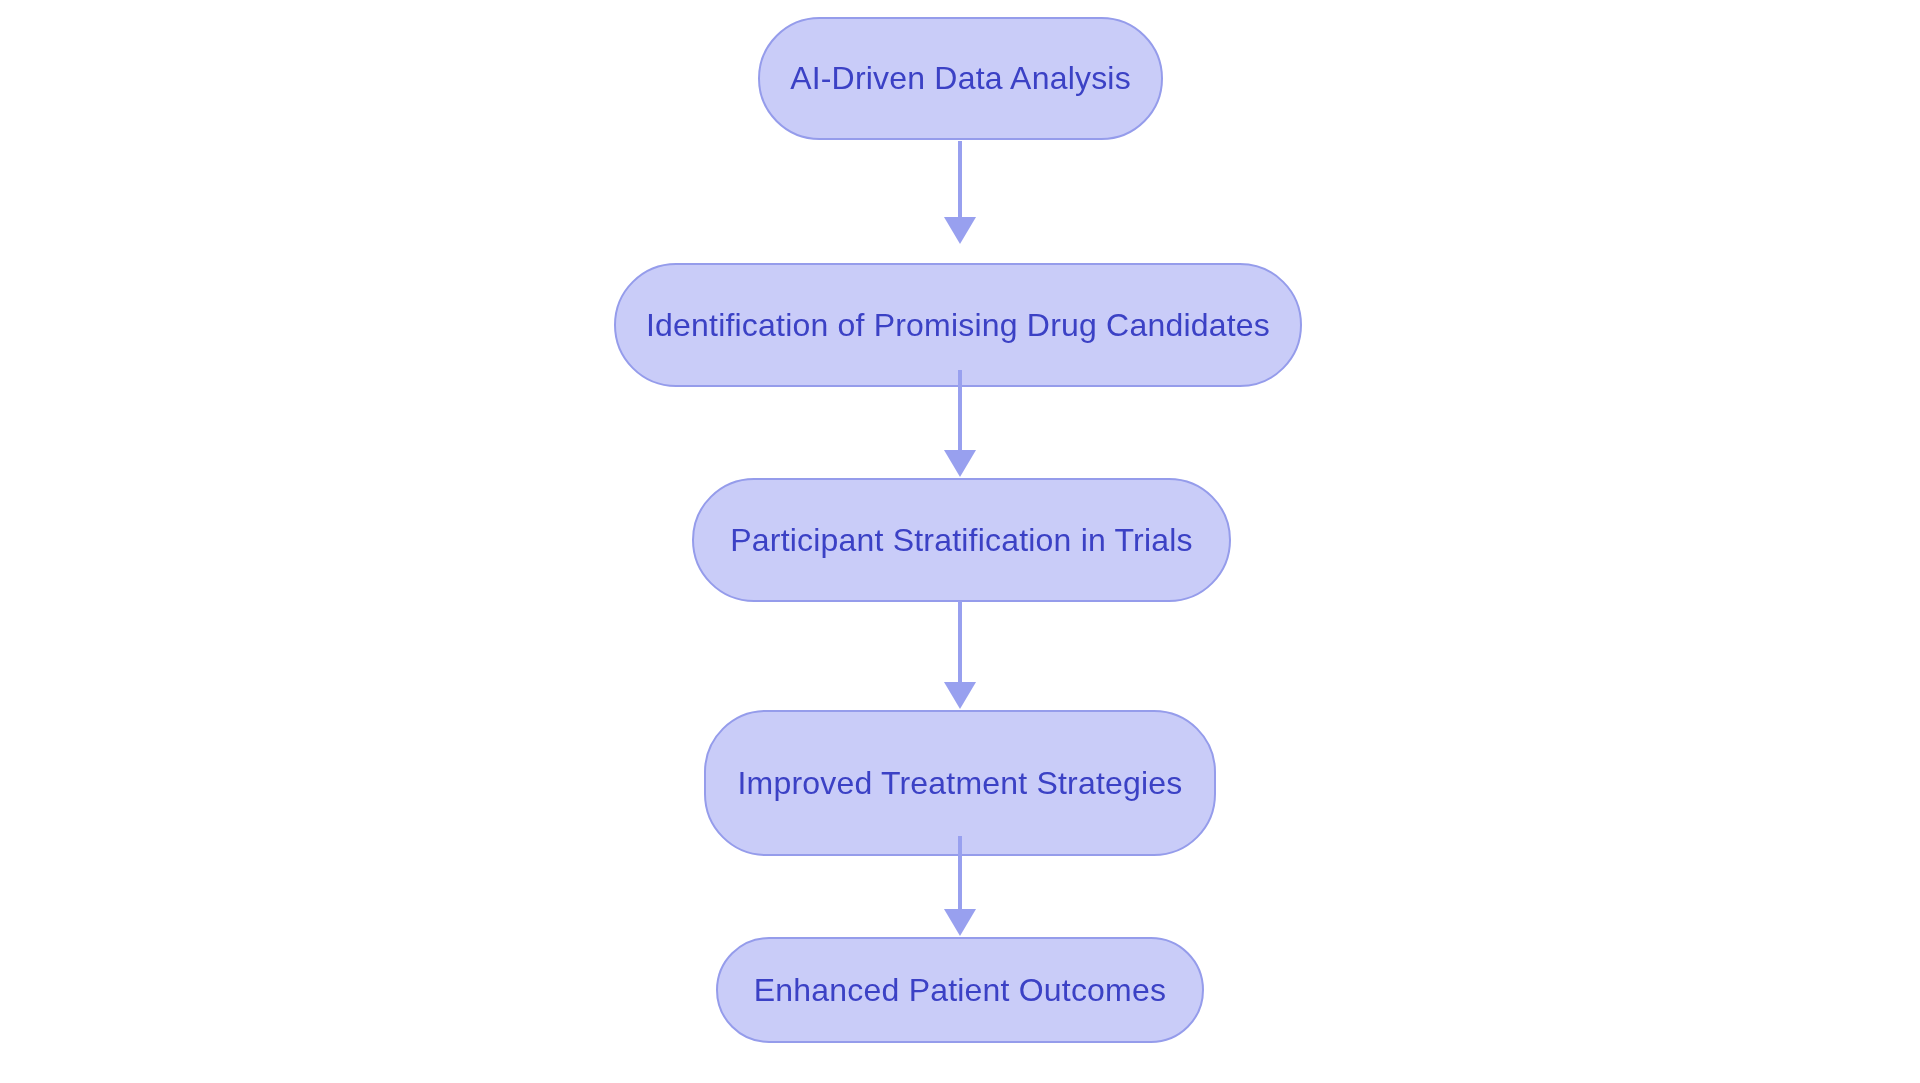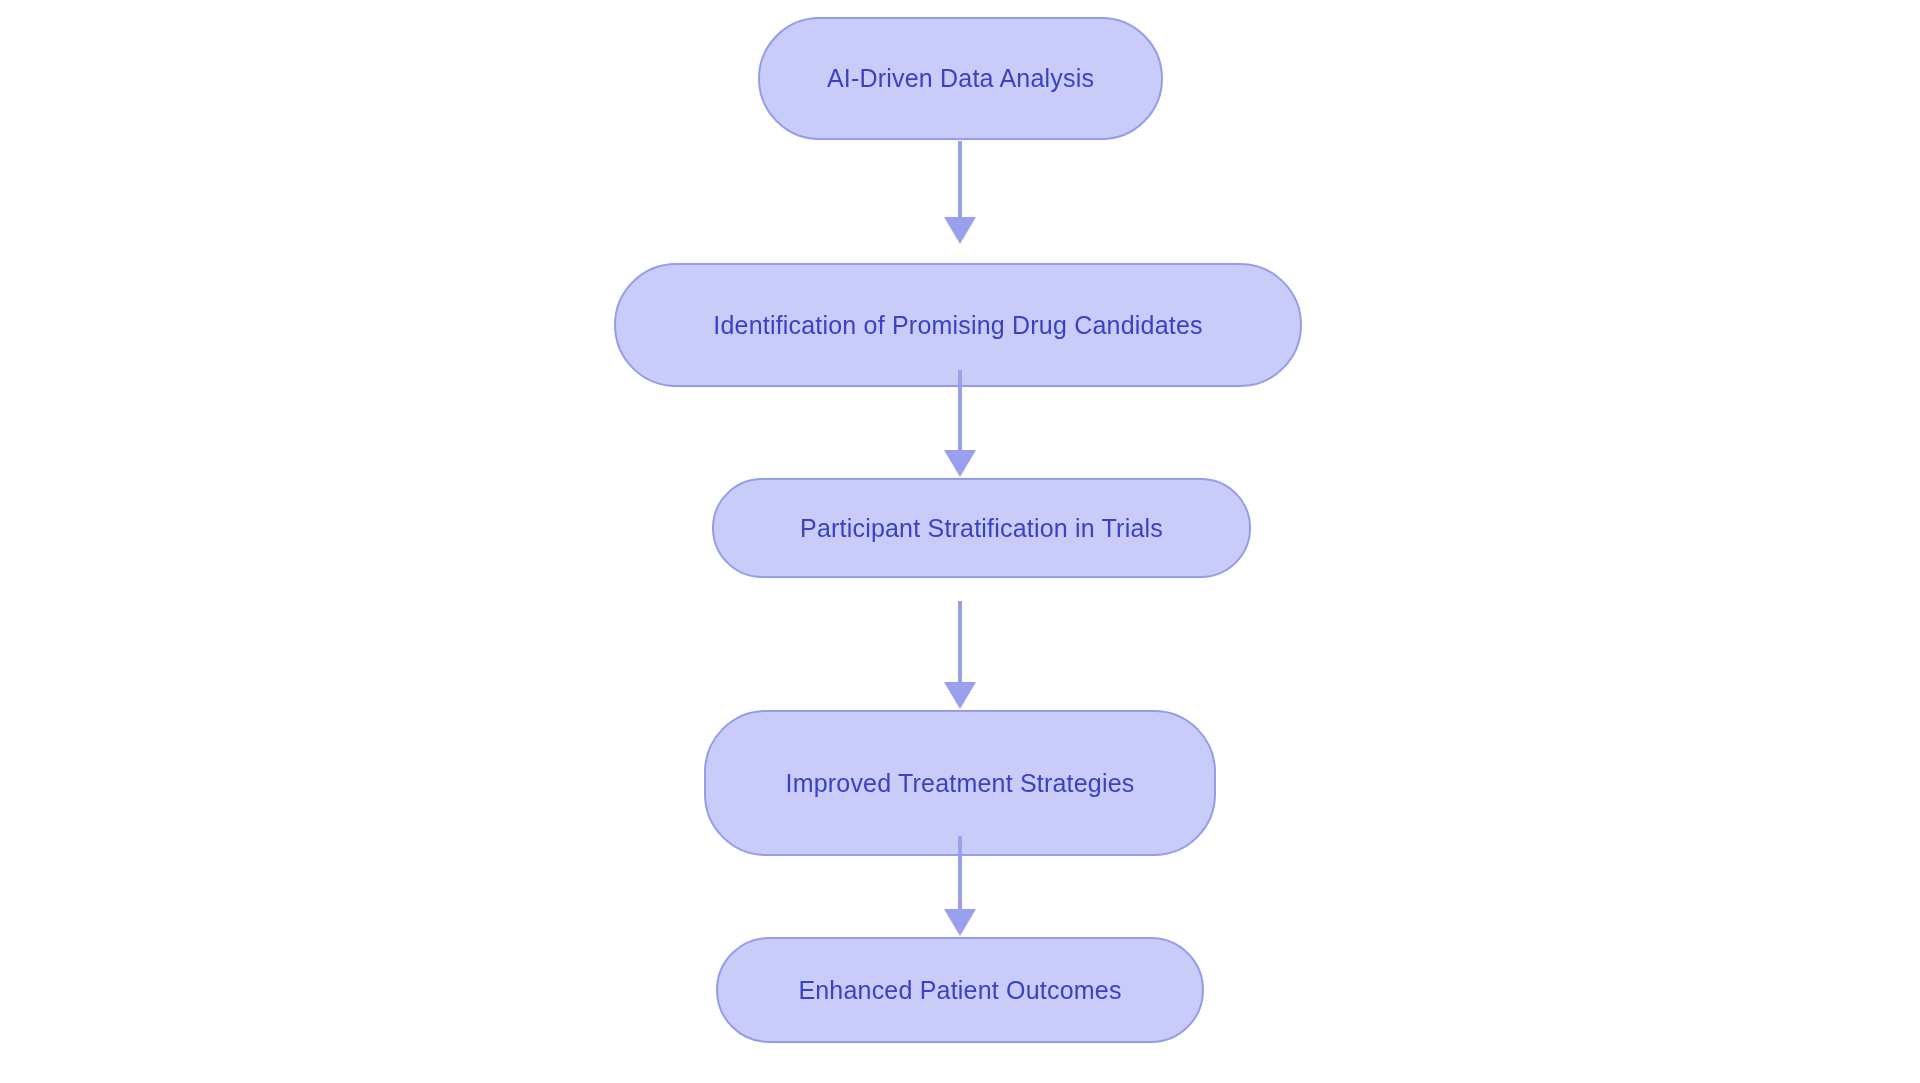--- a/index.html
+++ b/index.html
@@ -24,29 +24,29 @@
   }
   .node {
     position: absolute;
     display: flex;
     align-items: center;
     justify-content: center;
     background: var(--node-fill);
     border: 2px solid var(--node-border);
     border-radius: 62px;
     color: var(--node-text);
-    font-size: 25px;
+    font-size: 32px;
     font-weight: 400;
     letter-spacing: 0.2px;
     text-align: center;
     white-space: nowrap;
   }
   .node-1 { left: 758px; top: 17px;  width: 405px; height: 123px; }
   .node-2 { left: 614px; top: 263px; width: 688px; height: 124px; }
-  .node-3 { left: 712px; top: 478px; width: 539px; height: 100px; }
+  .node-3 { left: 692px; top: 478px; width: 539px; height: 124px; }
   .node-4 { left: 704px; top: 710px; width: 512px; height: 146px; }
   .node-5 { left: 716px; top: 937px; width: 488px; height: 106px; }
 
   .arrow {
     position: absolute;
     left: 944px;            
     width: 32px;
   }
   .arrow .line {
     position: absolute;

